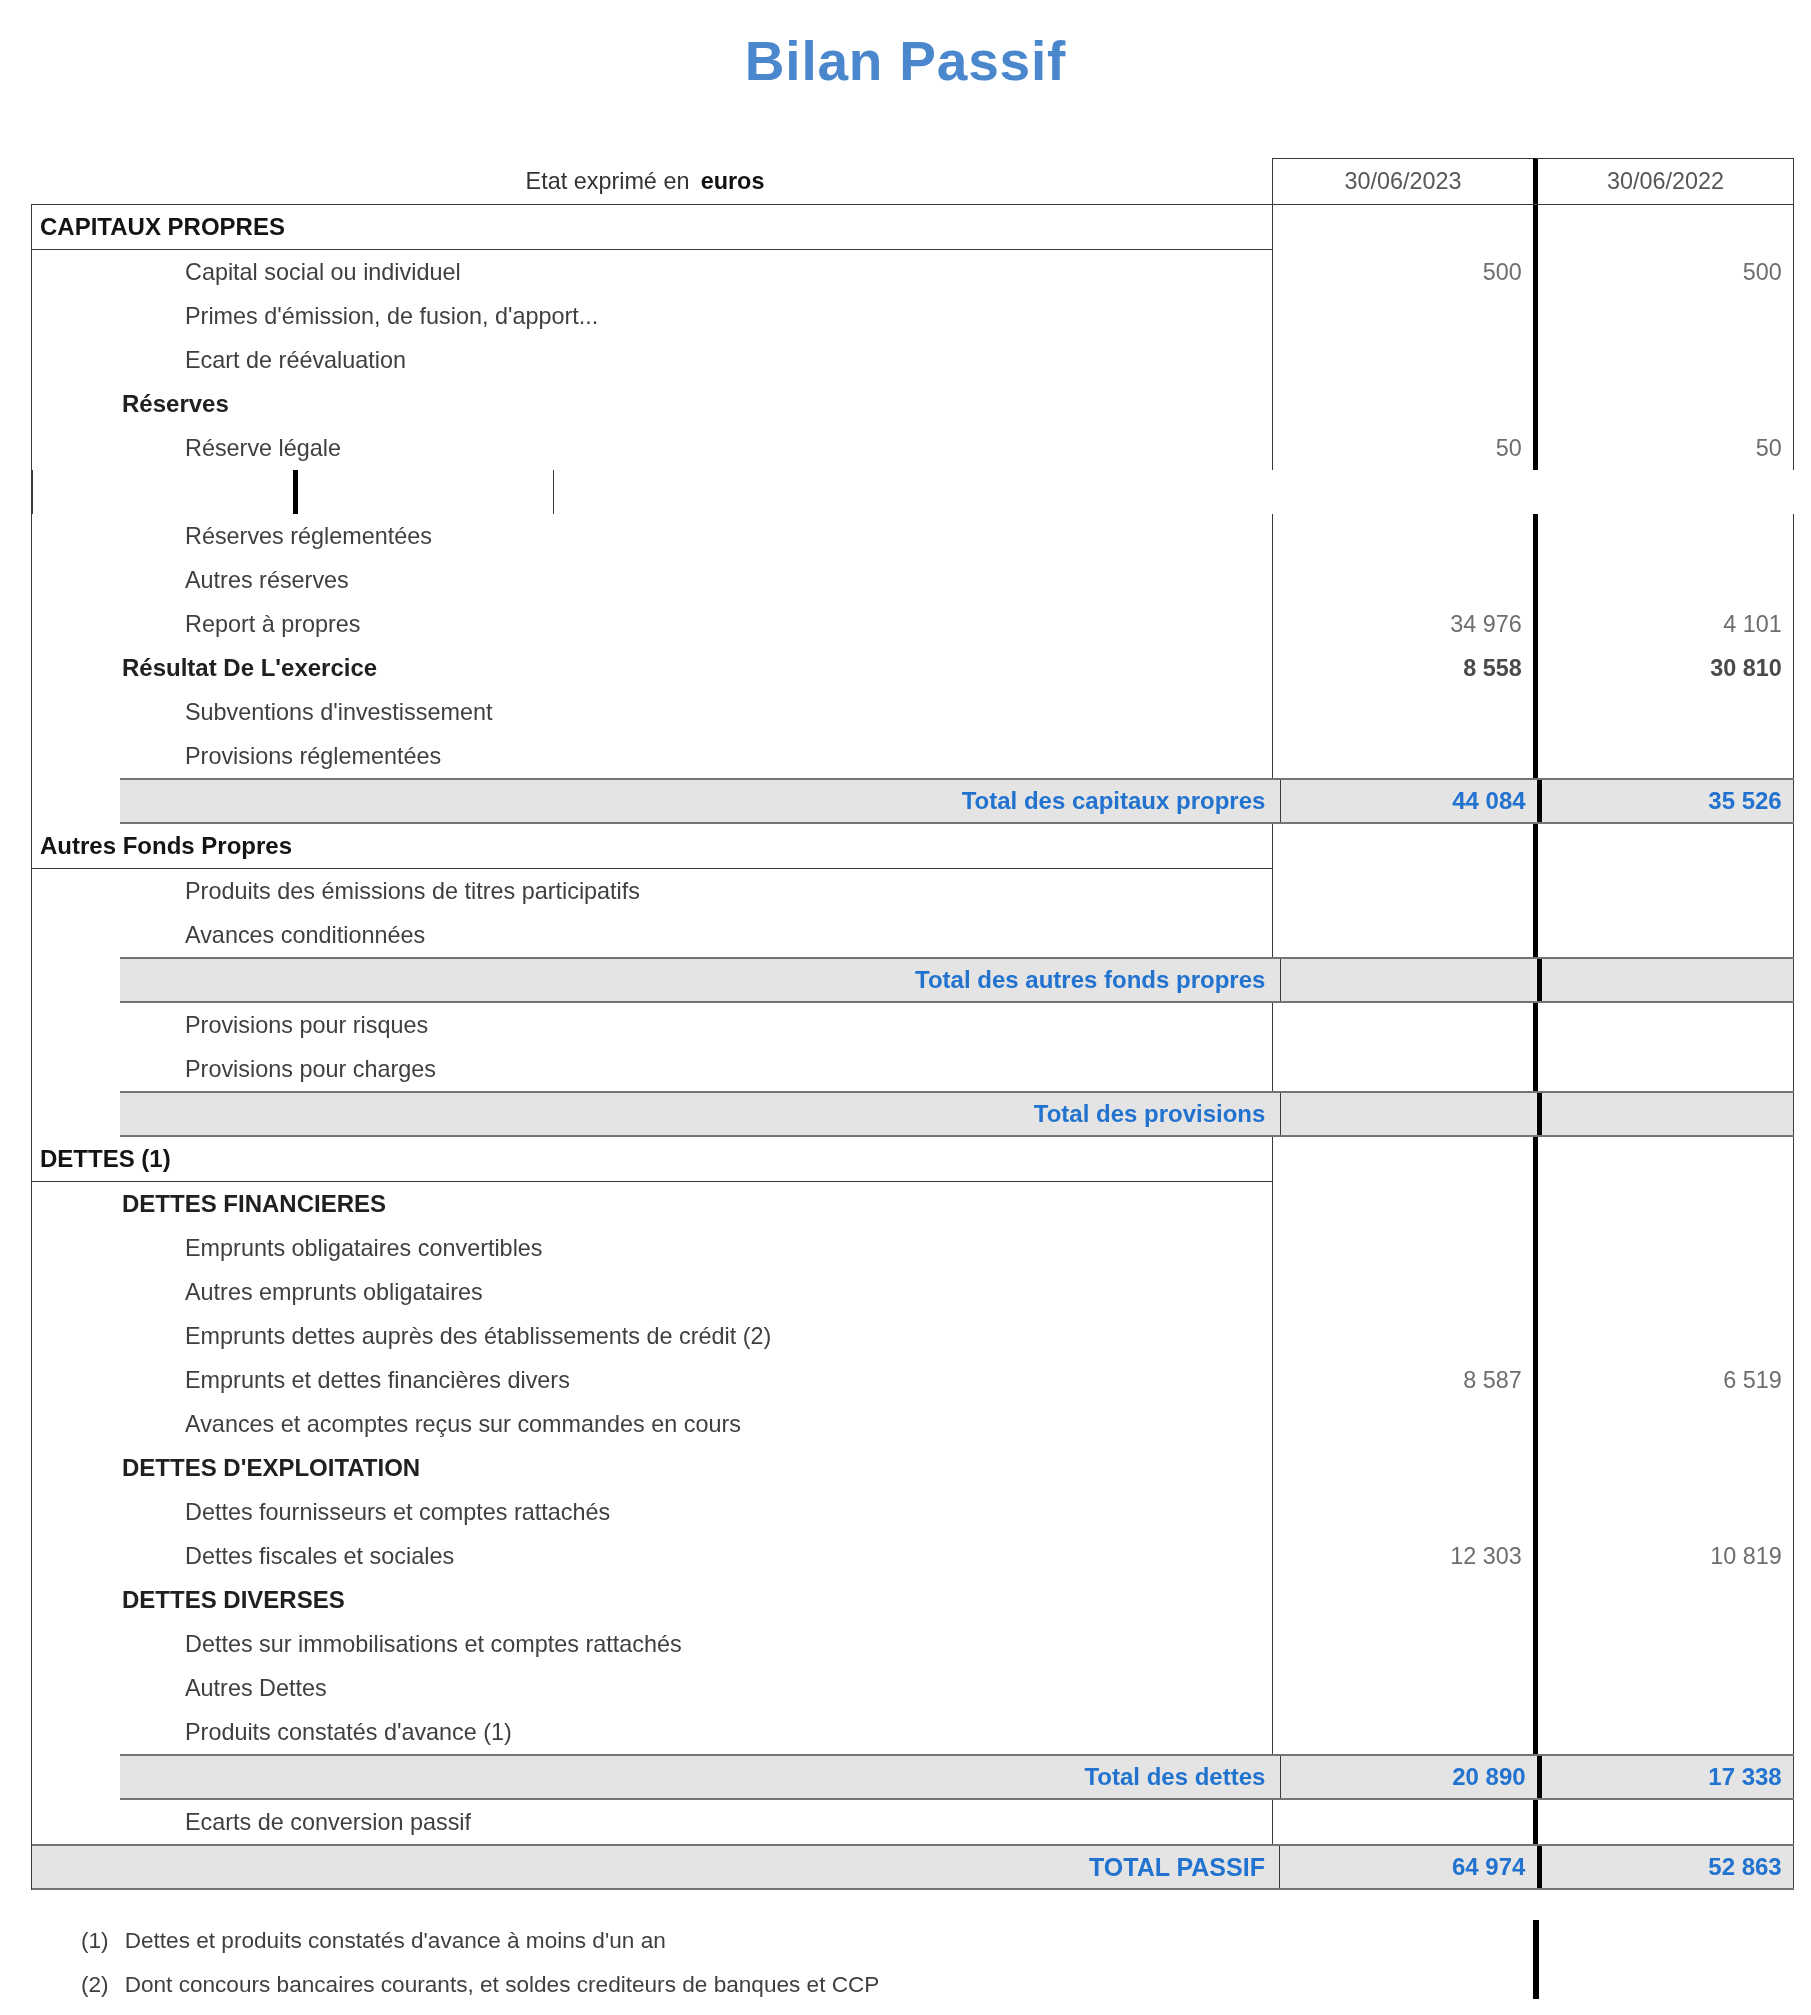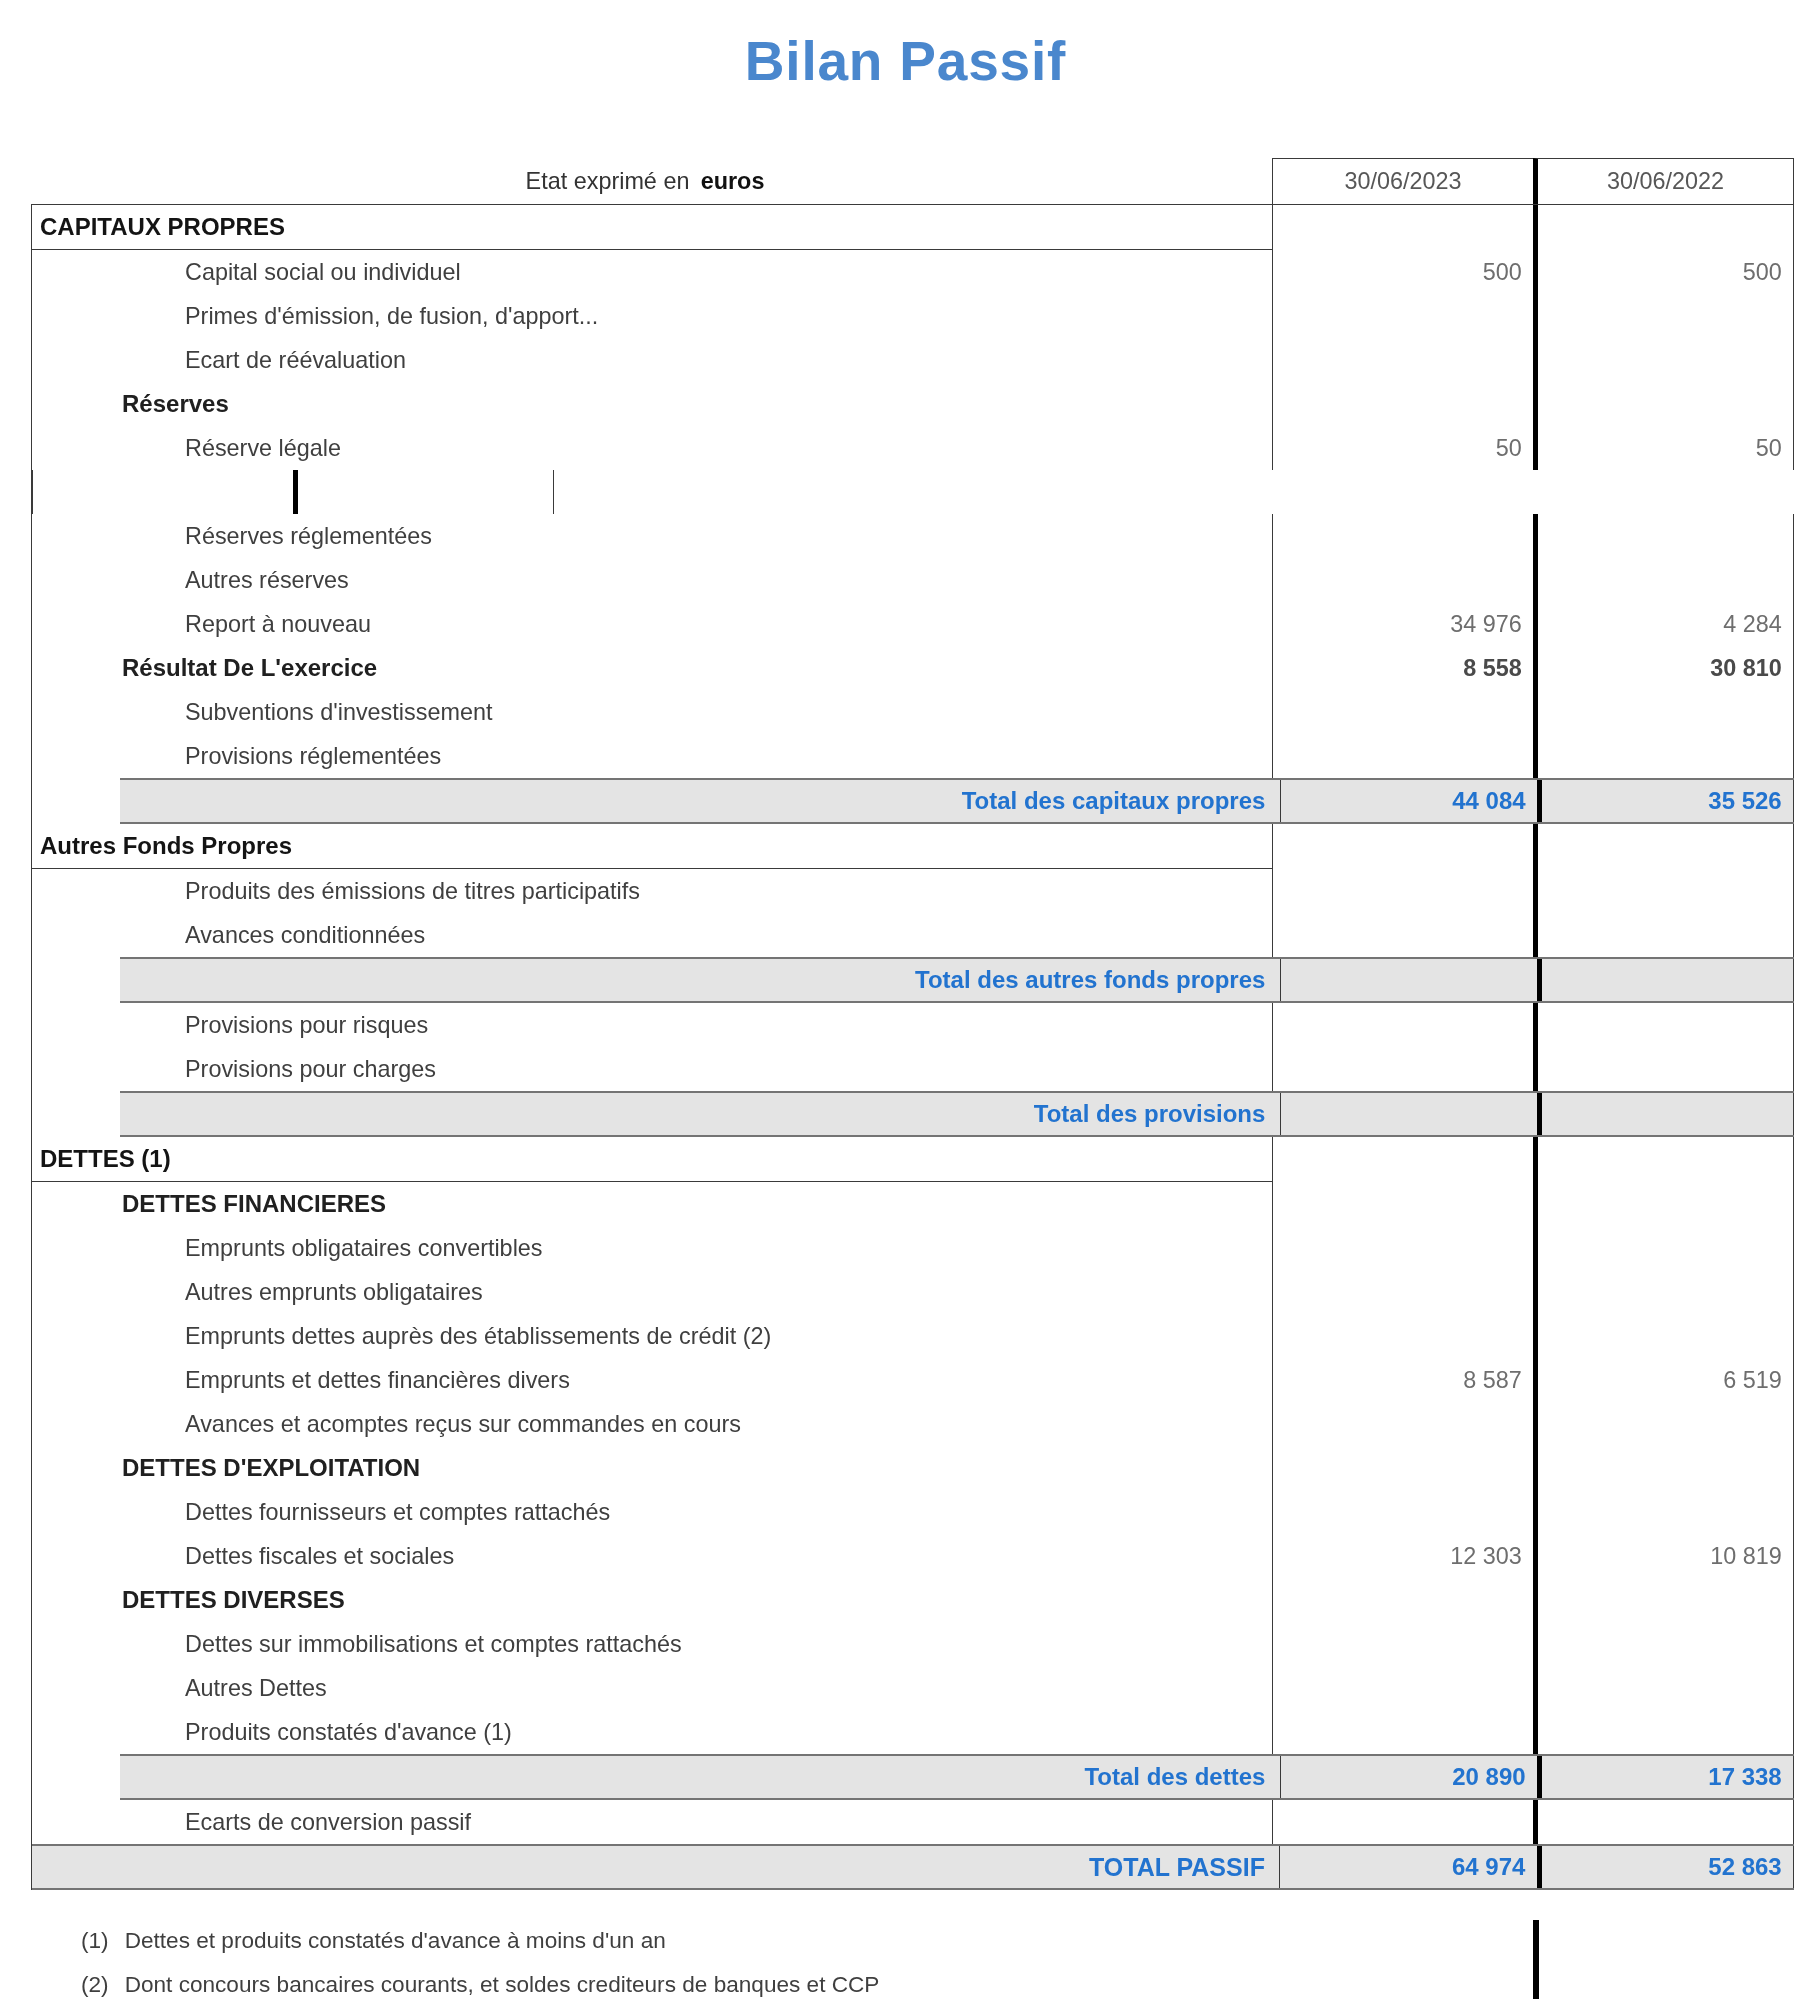--- a/index.html
+++ b/index.html
@@ -164,23 +164,23 @@
           <div class="cell-label">Réserves réglementées</div>
           <div class="cell-v v1"></div>
           <div class="cell-v v2"></div>
         </div>
         <div class="row item">
           <div class="cell-label">Autres réserves</div>
           <div class="cell-v v1"></div>
           <div class="cell-v v2"></div>
         </div>
         <div class="row item">
-          <div class="cell-label">Report à nouveau</div>
+          <div class="cell-label">Report à propres</div>
           <div class="cell-v v1">34 976</div>
-          <div class="cell-v v2">4 284</div>
+          <div class="cell-v v2">4 101</div>
         </div>
         <div class="row sub emph">
           <div class="cell-label">Résultat De L'exercice</div>
           <div class="cell-v v1">8 558</div>
           <div class="cell-v v2">30 810</div>
         </div>
         <div class="row item">
           <div class="cell-label">Subventions d'investissement</div>
           <div class="cell-v v1"></div>
           <div class="cell-v v2"></div>

